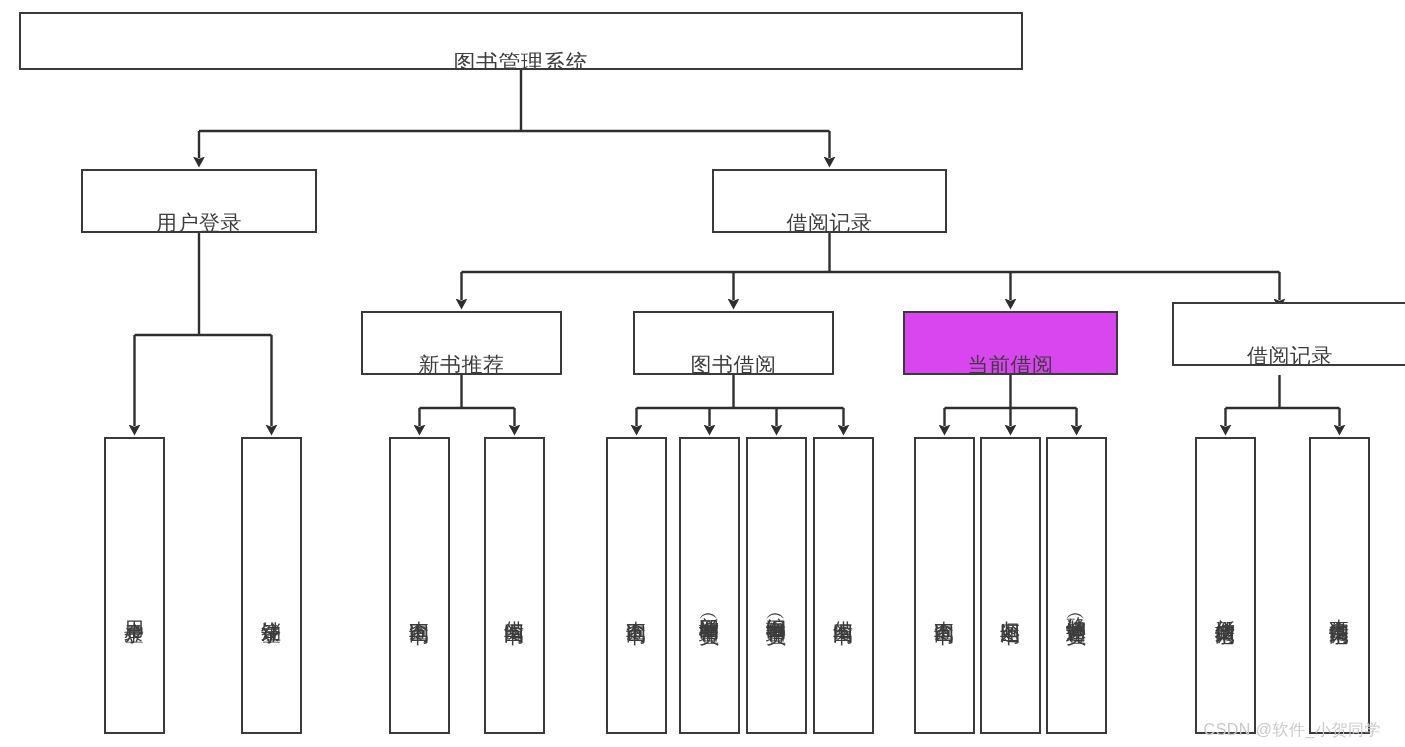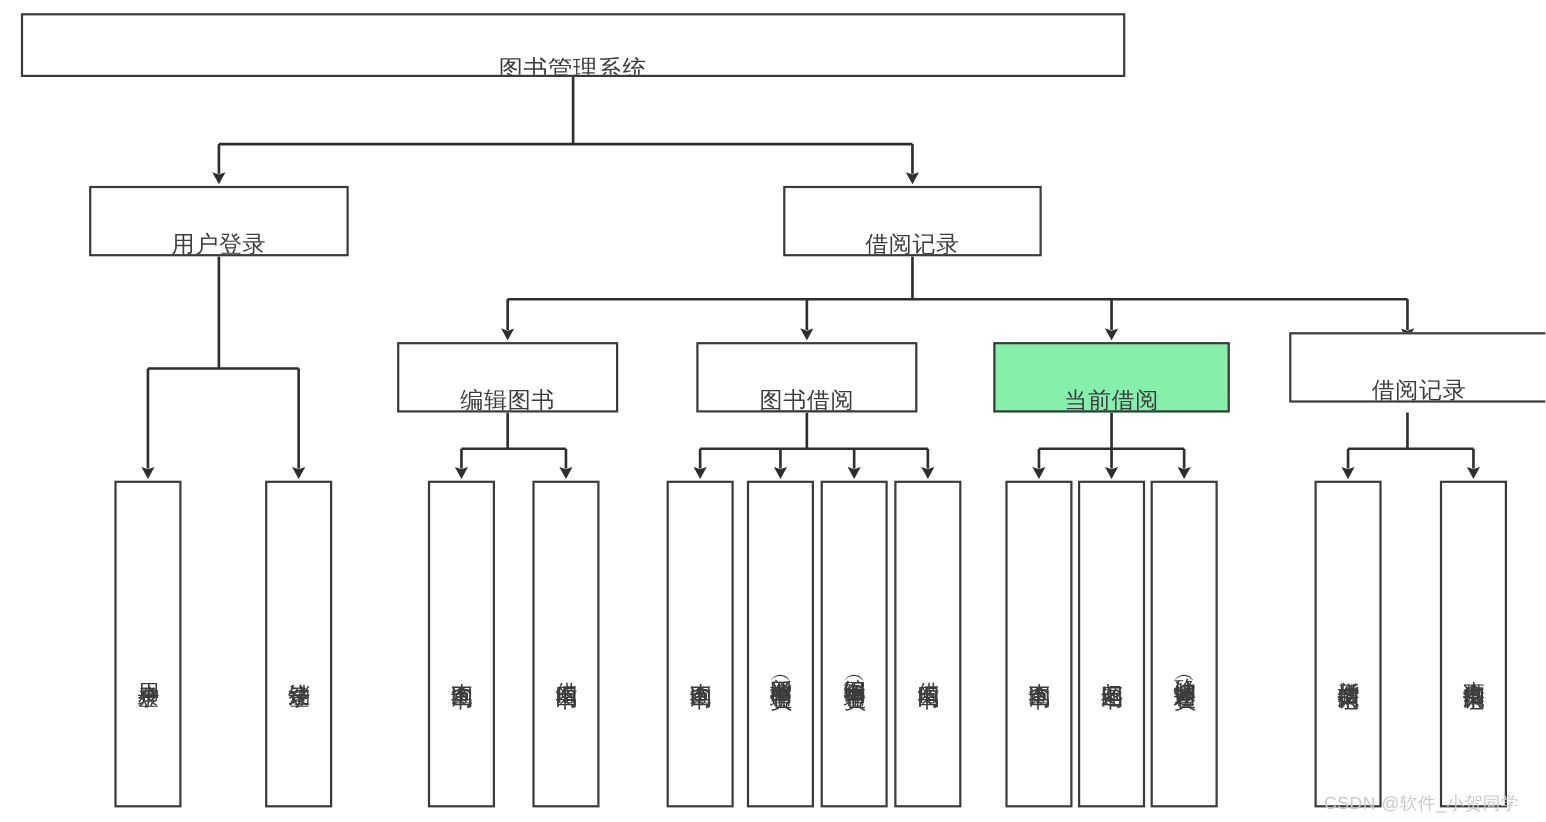--- a/index.html
+++ b/index.html
@@ -115,26 +115,26 @@
       <div class="node-box root" style="left: 19px; top: 12px; width: 1004px; height: 58px; border-color: rgb(58, 58, 58); background: rgb(255, 255, 255);">
         <span class="node-label" style="color: rgb(60, 60, 60);">图书管理系统</span>
       </div>
       <div class="node-box" style="left: 81px; top: 169px; width: 236px; height: 64px; border-color: rgb(58, 58, 58); background: rgb(255, 255, 255);">
         <span class="node-label" style="color: rgb(60, 60, 60);">用户登录</span>
       </div>
       <div class="node-box" style="left: 712px; top: 169px; width: 235px; height: 64px; border-color: rgb(58, 58, 58); background: rgb(255, 255, 255);">
         <span class="node-label" style="color: rgb(60, 60, 60);">借阅记录</span>
       </div>
       <div class="node-box" style="left: 361px; top: 311px; width: 201px; height: 64px; border-color: rgb(58, 58, 58); background: rgb(255, 255, 255);">
-        <span class="node-label" style="color: rgb(60, 60, 60);">编辑图书</span>
+        <span class="node-label" style="color: rgb(60, 60, 60);">新书推荐</span>
       </div>
       <div class="node-box" style="left: 633px; top: 311px; width: 201px; height: 64px; border-color: rgb(58, 58, 58); background: rgb(255, 255, 255); text-decoration: underline;">
         <span class="node-label" style="color: rgb(60, 60, 60);">图书借阅</span>
       </div>
-      <div class="node-box" style="left: 903px; top: 311px; width: 215px; height: 64px; border-color: rgb(58, 58, 58); background: #86efac; justify-content: center;">
+      <div class="node-box" style="left: 903px; top: 311px; width: 215px; height: 64px; border-color: rgb(58, 58, 58); background: #d946ef; justify-content: center;">
         <span class="node-label" style="color: rgb(60, 60, 60);">当前借阅</span>
       </div>
       <div class="node-box" style="left: 1172px; top: 302px; width: 236px; height: 64px; border-color: rgb(58, 58, 58); background: rgb(255, 255, 255);">
         <span class="node-label" style="color: rgb(60, 60, 60);">借阅记录</span>
       </div>
       <div class="node-box vertical" style="left: 104px; top: 437px; width: 61px; height: 297px; border-color: rgb(58, 58, 58); background: rgb(255, 255, 255);">
         <span class="node-label" style="color: rgb(60, 60, 60);">用户登录</span>
       </div>
       <div class="node-box vertical" style="left: 241px; top: 437px; width: 61px; height: 297px; border-color: rgb(58, 58, 58); background: rgb(255, 255, 255);">
         <span class="node-label" style="color: rgb(60, 60, 60);">注销登录</span>

